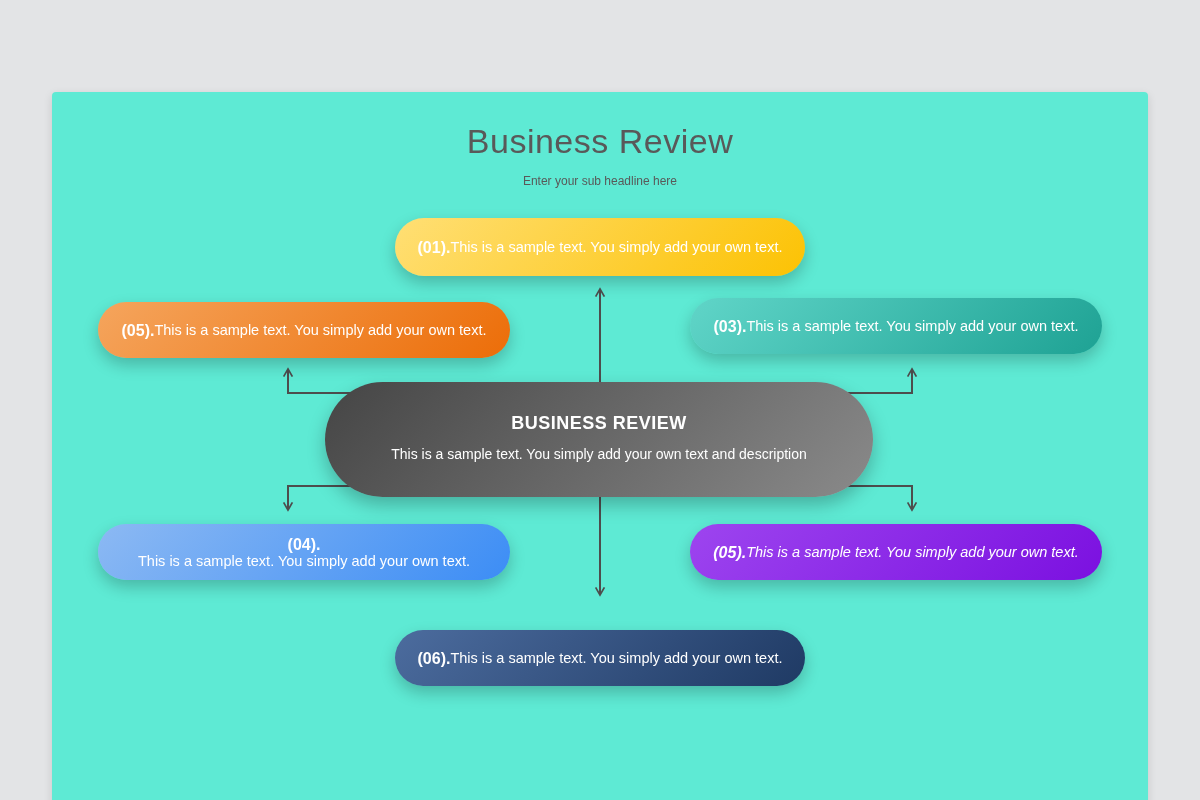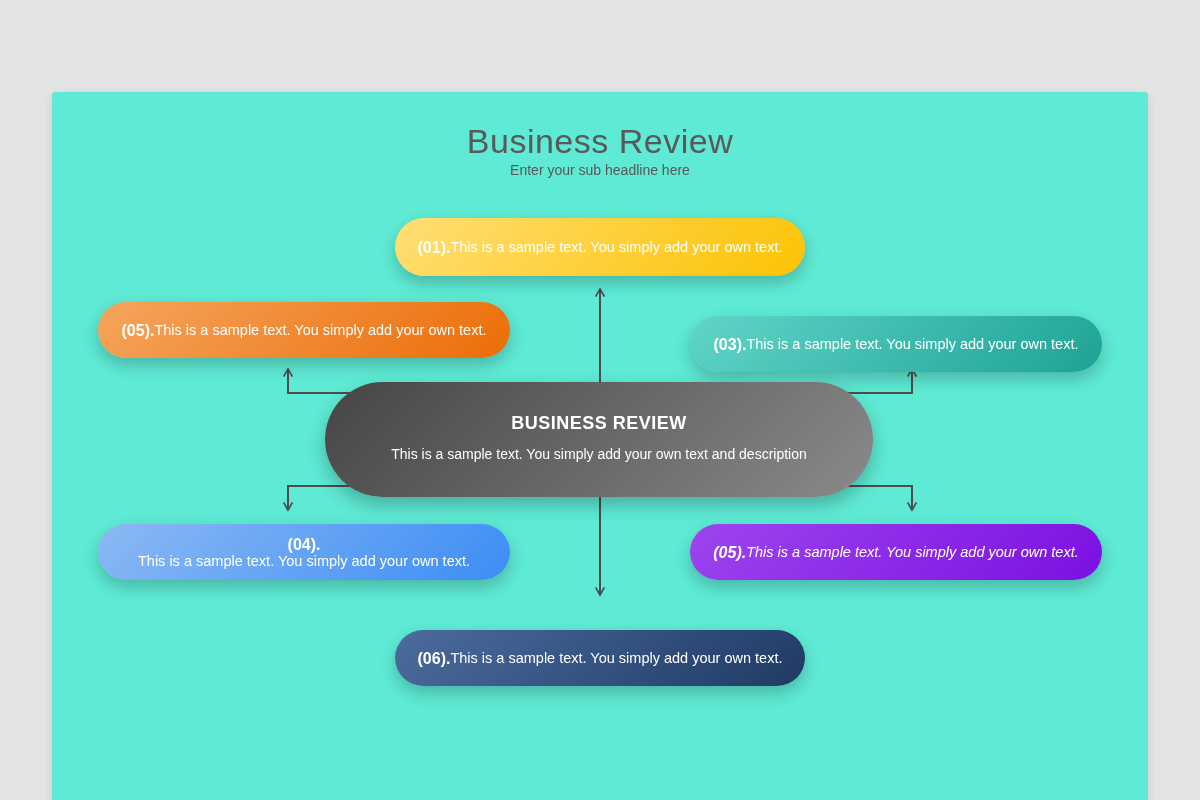--- a/index.html
+++ b/index.html
@@ -22,23 +22,23 @@
     position: absolute;
     left: 0; top: 30px; width: 100%;
     text-align: center;
     font-size: 34px;
     font-weight: 400;
     color: #595959;
     letter-spacing: 0.5px;
   }
   .subtitle {
     position: absolute;
-    left: 0; top: 70px; width: 100%;
+    left: 0; top: 82px; width: 100%;
     text-align: center;
-    font-size: 14px;
+    font-size: 12px;
     color: #595959;
   }
   .connectors {
     position: absolute;
     left: 0; top: 0;
     width: 1096px; height: 616px;
     z-index: 1;
   }
   .pill {
     position: absolute;
@@ -57,21 +57,21 @@
     align-self: center;
     line-height: 1;
     padding-top: 2px;
   }
   .pill .txt {
     font-size: 14.5px;
     align-self: center;
   }
   .pill-1 { left: 343px; top: 126px; width: 410px; height: 58px; }
   .pill-2 { left:  46px; top: 210px; width: 412px; height: 56px; }
-  .pill-3 { left: 638px; top: 224px; width: 412px; height: 56px; }
+  .pill-3 { left: 638px; top: 206px; width: 412px; height: 56px; }
   .pill-4 { left:  46px; top: 432px; width: 412px; height: 56px; }
   .pill-5 { left: 638px; top: 432px; width: 412px; height: 56px; }
   .pill-6 { left: 343px; top: 514px; width: 410px; height: 56px; }
   .capsule {
     position: absolute;
     z-index: 3;
     left: 273px; top: 290px;
     width: 548px; height: 115px;
     border-radius: 58px;
     display: flex;

